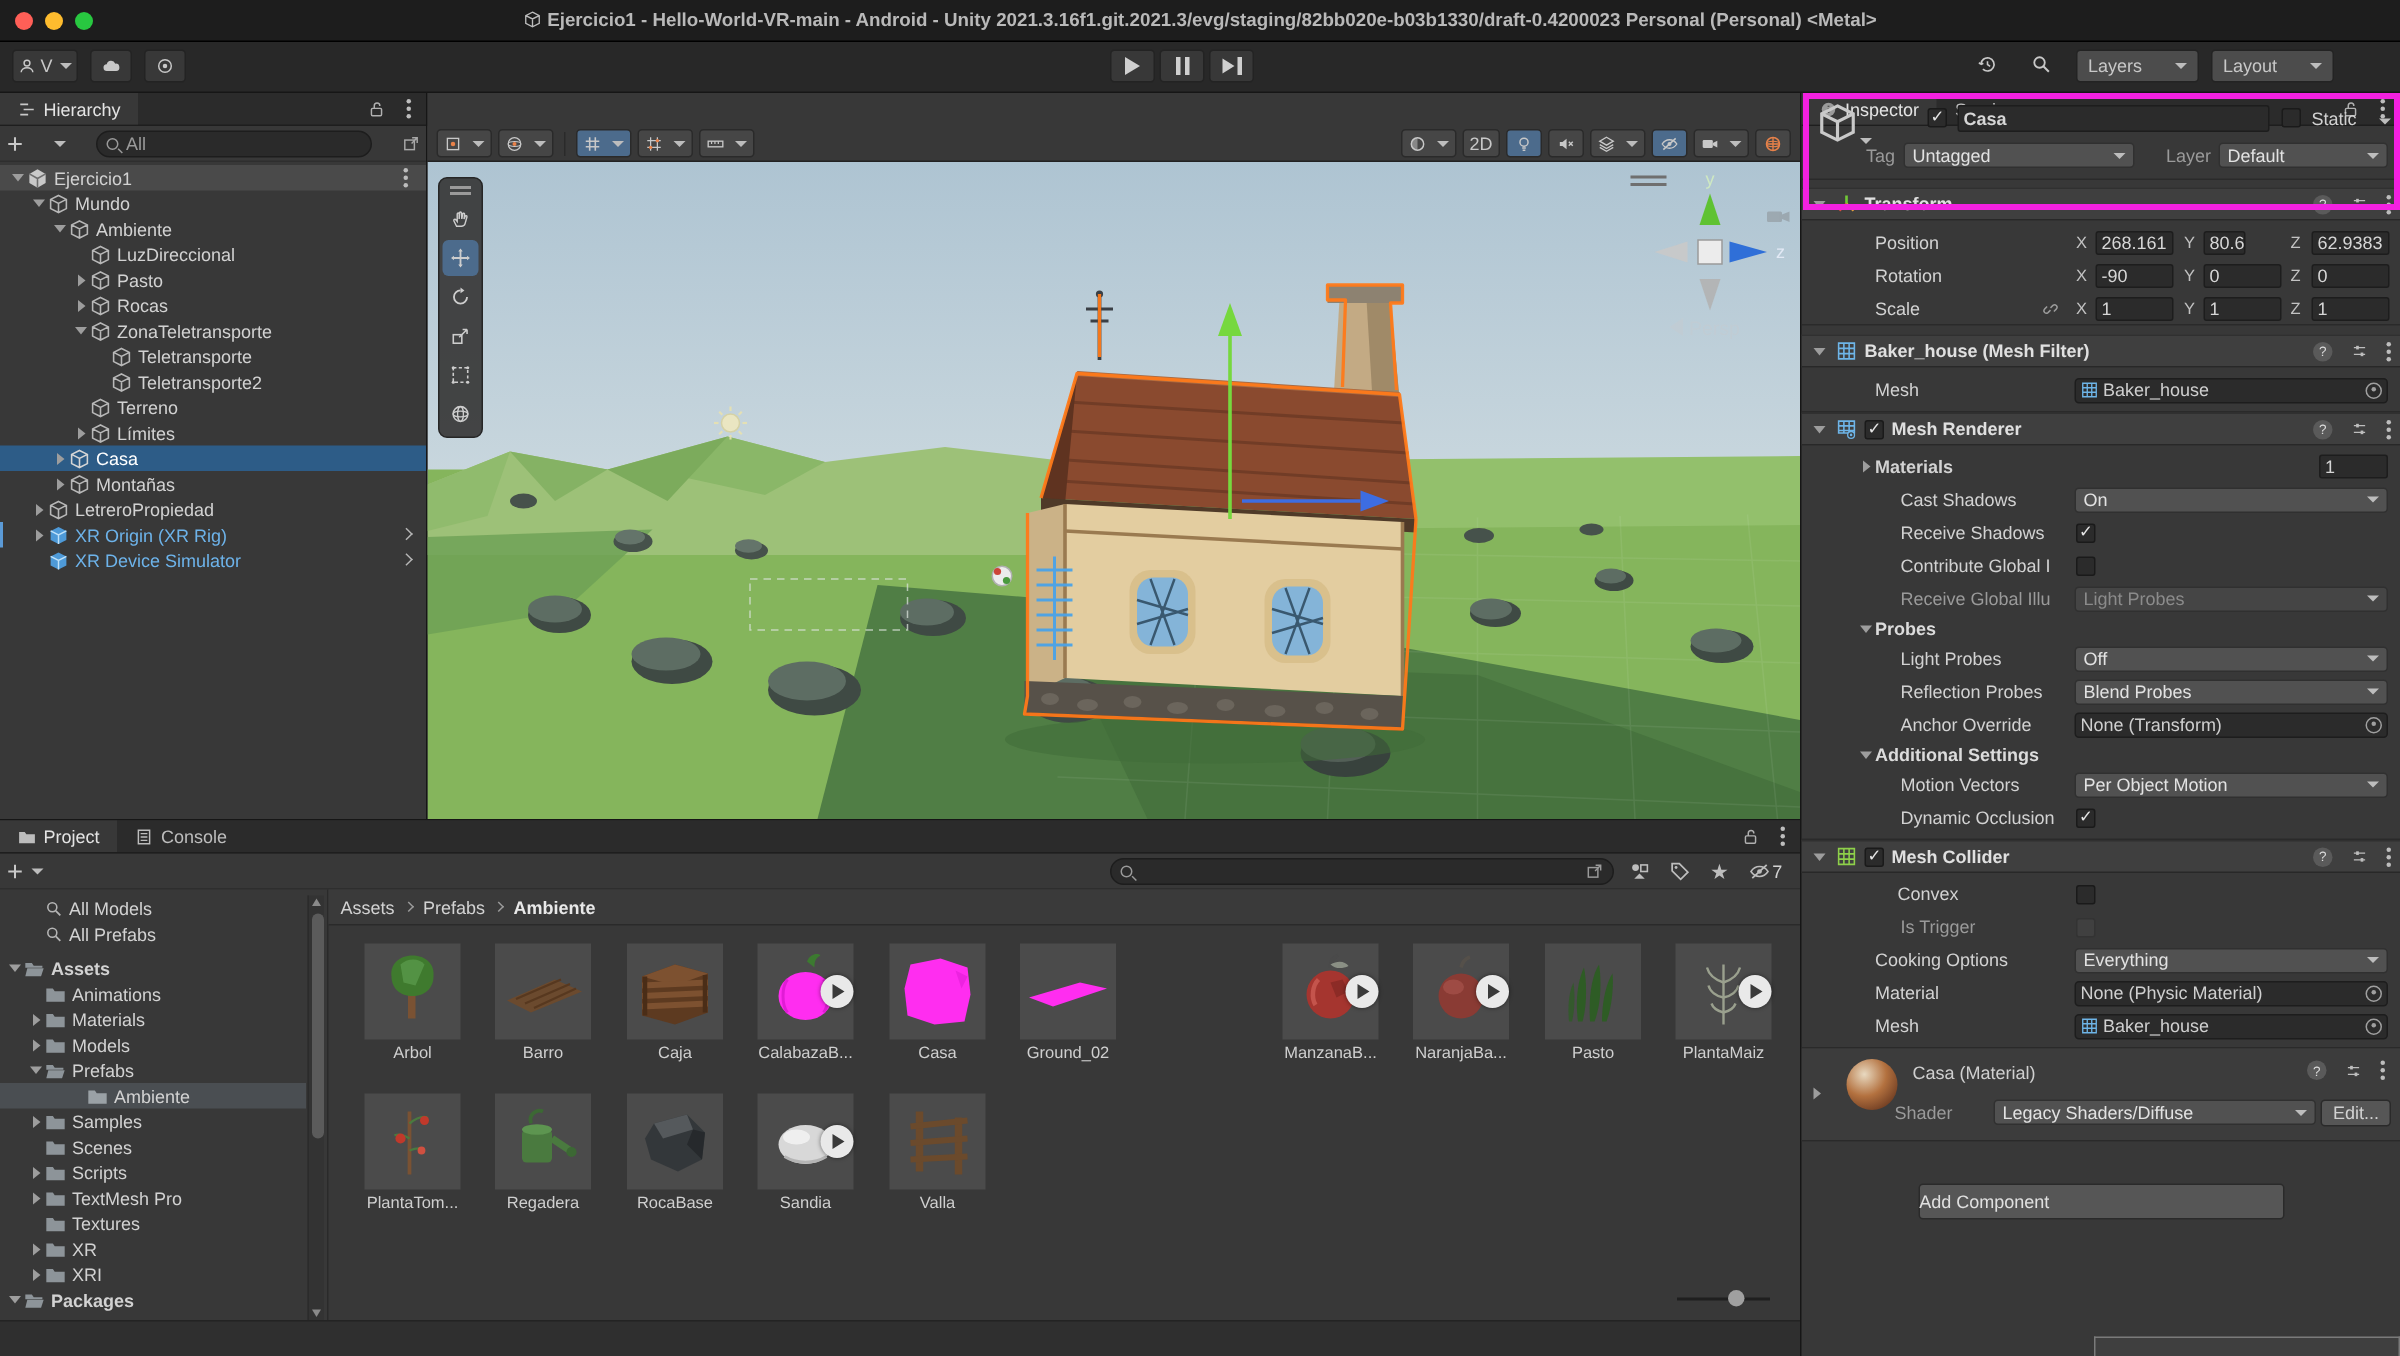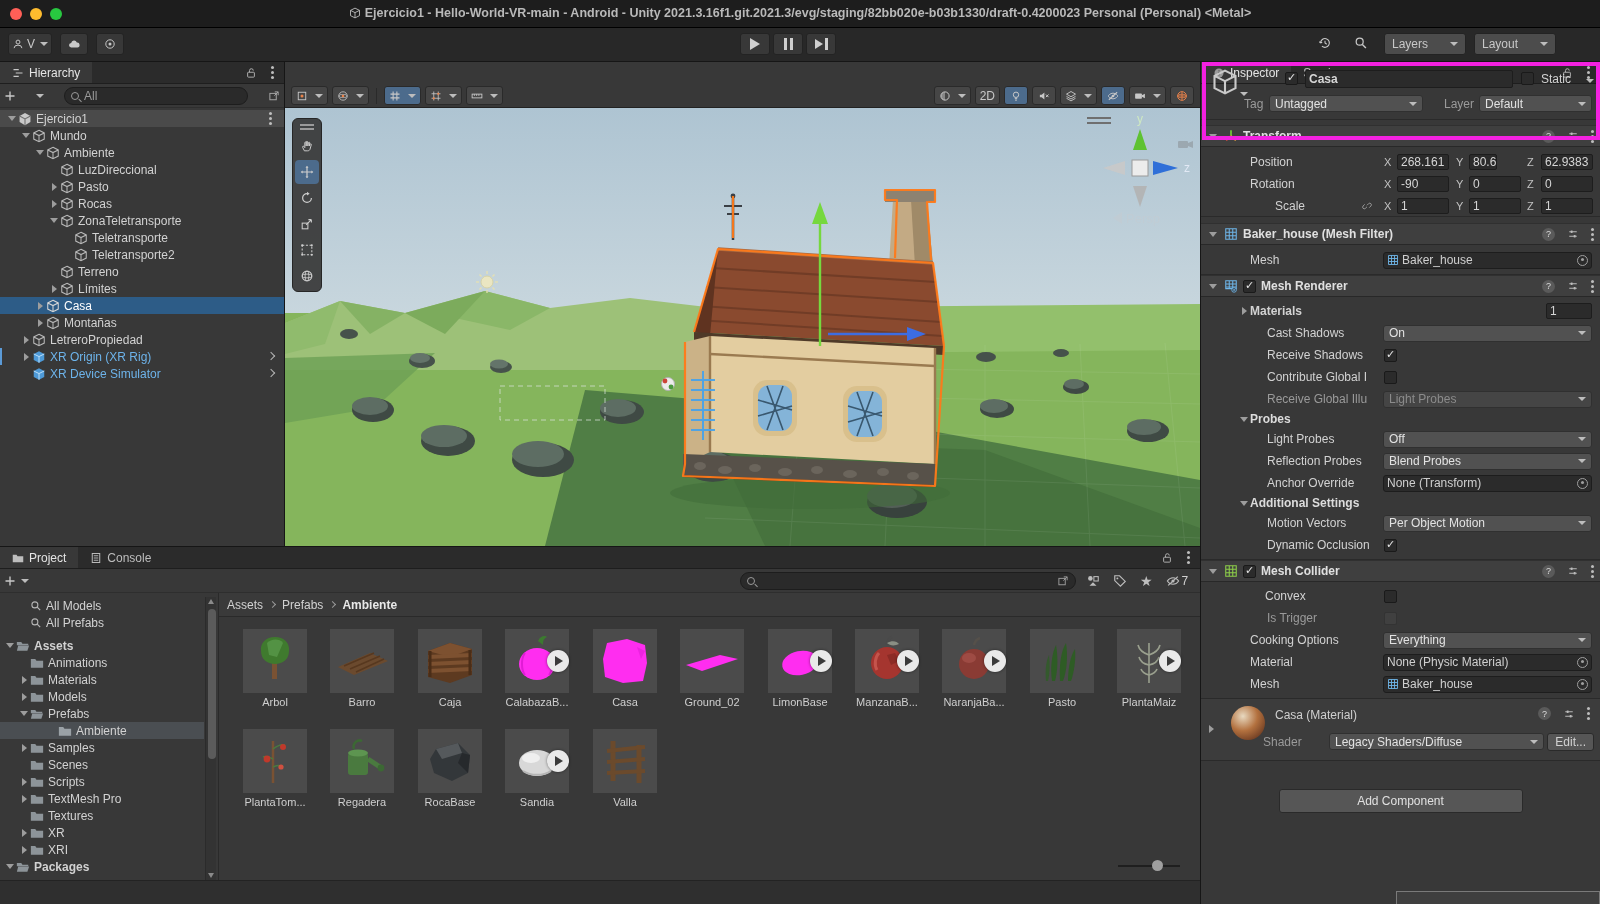--- a/index.html
+++ b/index.html
@@ -922,21 +922,21 @@
       <span class="axl" style="left:255px">Y</span>
       <div class="numf" style="position:absolute;left:268px;width:52px">
           <span>0</span>
         </div>
       <span class="axl" style="left:326px">Z</span>
       <div class="numf" style="position:absolute;left:340px;width:52px">
           <span>0</span>
         </div>
     </div>
     <div class="irow" style="position:absolute;left:0;top:48px;width:100%">
-      <span class="lab" style="margin-left:74px">Scale</span>
+      <span class="lab" style="margin-left:49px">Scale</span>
       <svg class="i12" style="position:absolute;left:160px;color:#9a9a9a">
           <use href="#sym-linkoff"></use>
         </svg>
       <span class="axl" style="left:183px">X</span>
       <div class="numf" style="position:absolute;left:196px;width:52px">
           <span>1</span>
         </div>
       <span class="axl" style="left:255px">Y</span>
       <div class="numf" style="position:absolute;left:268px;width:52px">
           <span>1</span>
@@ -1127,21 +1127,21 @@
     <div class="dd" style="left:128px;top:34px;right:56px;position:absolute">
         <span>Legacy Shaders/Diffuse</span>
         <span class="ddarrow"></span>
       </div>
     <div style="position:absolute;right:6px;top:34px;height:18px;background:#565656;border:1px solid #2a2a2a;border-radius:3px;display:flex;align-items:center;padding:0 7px">
         <span>Edit...</span>
       </div>
   </div>
 
   <div style="display:flex;justify-content:center;margin-top:28px">
-    <div style="width:244px;height:24px;background:#565656;border:1px solid #2a2a2a;border-radius:3px;display:flex;align-items:center;justify-content:center;color:#e0e0e0">
+    <div style="width:244px;height:24px;background:#565656;border:1px solid #2a2a2a;border-radius:3px;display:flex;align-items:center;color:#e0e0e0">
       <span>Add Component</span>
     </div>
   </div>
 
   <div id="insp-highlight"></div>
 </div>
 
 <div id="project">
   <div class="tabstrip">
     <div class="tab active">
@@ -1376,27 +1376,20 @@
             <polygon points="14,14 34,10 52,16 54,34 50,52 30,54 12,48 10,30" fill="#ff2df0"></polygon>
             <polygon points="44,18 52,22 48,30" fill="#e01cd5" opacity=".6"></polygon>
           </svg></div>
       <div class="tlabel">Casa</div>
     </div>
     <div class="tile" style="left:451px;top:12px">
       <div class="thumb"><svg viewBox="0 0 64 64" width="64" height="64">
             <polygon points="6,36 40,26 58,30 22,42" fill="#ff2df0"></polygon>
           </svg></div>
       <div class="tlabel">Ground_02</div>
-    </div>
-    <div class="tile" style="left:539px;top:12px">
-      <div class="thumb"><svg viewBox="0 0 64 64" width="64" height="64">
-            <ellipse cx="32" cy="34" rx="18" ry="12" transform="rotate(-12 32 34)" fill="#ff2df0"></ellipse>
-          </svg></div>
-      <span class="playb"></span>
-      <div class="tlabel">LimonBase</div>
     </div>
     <div class="tile" style="left:626px;top:12px">
       <div class="thumb"><svg viewBox="0 0 64 64" width="64" height="64">
             <path d="M32 16c0-4 2-7 5-8" stroke="#4a4a4a" stroke-width="2.5" fill="none"></path>
             <path d="M32 14c5-3 10-2 12 1-4 2-9 2-12-1Z" fill="#8a8f84"></path>
             <circle cx="32" cy="34" r="16" fill="#a5352f"></circle>
             <path d="M24 24c-4 4-5 12-2 17" stroke="#c4544c" stroke-width="3" fill="none"></path>
             <path d="M40 24l4 8-8 4-4-10Z" fill="#8c2b26"></path>
           </svg></div>
       <span class="playb"></span>

